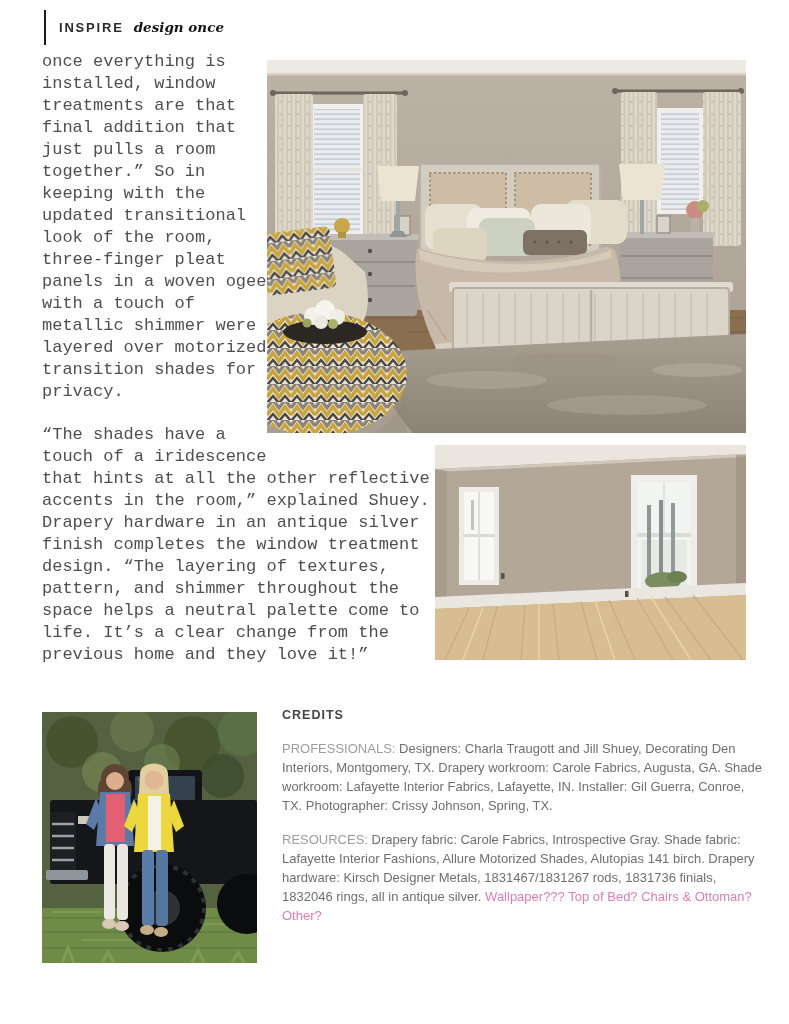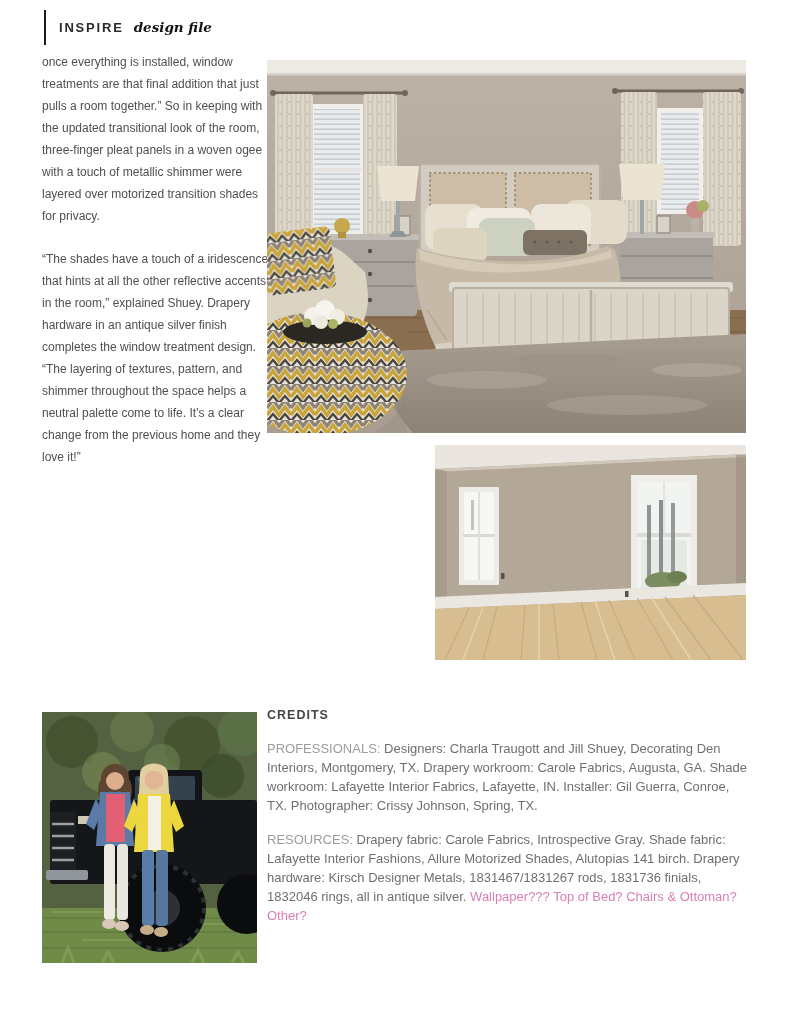--- a/index.html
+++ b/index.html
@@ -9,52 +9,52 @@
   
   .masthead{position:absolute;left:44px;top:9px;display:flex;align-items:center;height:36px;}
   .masthead .rule{width:2px;height:35px;background:#1c1c1c;margin-right:13px;}
   .brand{font-family:"Liberation Sans",sans-serif;font-size:13px;font-weight:600;
          letter-spacing:1.8px;color:#2b2b2b;}
   .section-name{font-family:"DejaVu Serif",serif;font-style:italic;font-weight:700;
                 font-size:13.5px;color:#141414;margin-left:10px;}
 
   
   .article{position:absolute;left:42px;top:51px;width:400px;
-           font-family:Liberation Sans, sans-serif;
-           font-size:12px;line-height:22px;color:#4f4f4f;text-align:left;}
+           font-family:Liberation Mono, monospace;
+           font-size:17px;line-height:22px;color:#4f4f4f;text-align:left;}
   .article p{margin:0 0 21px 0;}
   .article p:last-child{margin-bottom:0;}
   .wrap-spacer{float:right;width:170px;height:398px;}
 
   
   .photo{position:absolute;overflow:hidden;}
   .photo svg{display:block;}
   .photo-bedroom{left:267px;top:60px;width:479px;height:373px;}
   .photo-before{left:435px;top:445px;width:311px;height:215px;}
   .photo-designers{left:42px;top:712px;width:215px;height:251px;}
 
   
-  .credits{position:absolute;left:267px;top:708px;width:482px;}
+  .credits{position:absolute;left:282px;top:708px;width:482px;}
   .credits-heading{font-size:12.5px;font-weight:700;letter-spacing:1px;color:#454545;margin:0 0 17px 0;}
   .credits p{font-size:13px;line-height:19px;color:#6f6f6f;margin:0 0 15px 0;}
   .credit-label{color:#9c9c9c;}
   .note-pink{color:#d97fb2;margin-top:44px;}
 
   
   .folio{position:absolute;left:42px;top:982px;font-size:13.5px;color:#7b7b7b;letter-spacing:0.3px;}
 </style>
 </head>
 <body>
 
 <div class="page">
 
   <div class="masthead">
     <div class="rule"></div>
     <span class="brand">INSPIRE</span>
-    <span class="section-name">design file</span>
+    <span class="section-name">design once</span>
   </div>
 
   <div class="article">
     <div class="wrap-spacer"></div>
     <p>once everything is installed, window treatments are that final addition that just pulls a room together.” So in keeping with the updated transitional look of the room, three-finger pleat panels in a woven ogee with a touch of metallic shimmer were layered over motorized transition shades for privacy.</p>
     <p>“The shades have a touch of a iridescence that hints at all the other reflective accents in the room,” explained Shuey. Drapery hardware in an antique silver finish completes the window treatment design. “The layering of textures, pattern, and shimmer throughout the space helps a neutral palette come to life. It’s a clear change from the previous home and they love it!”</p>
   </div>
 
   <div class="photo photo-bedroom">
     <svg viewBox="0 0 479 373" width="479" height="373" xmlns="http://www.w3.org/2000/svg">

